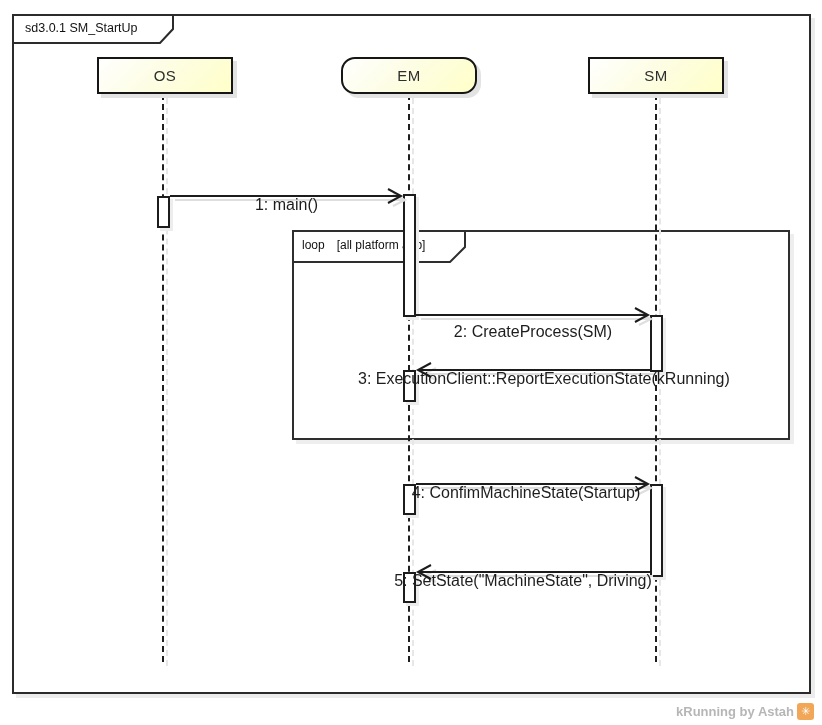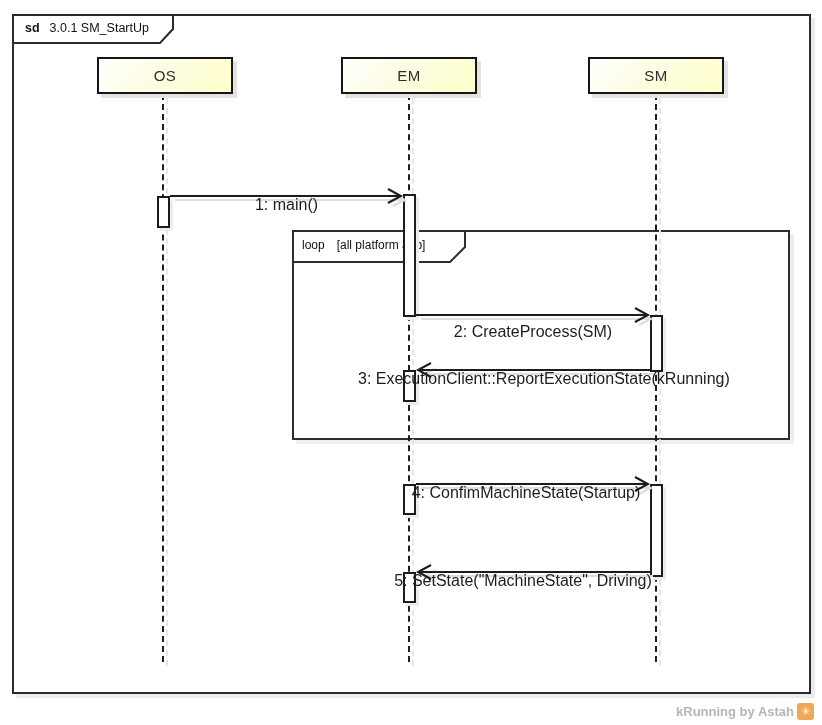--- a/index.html
+++ b/index.html
@@ -14,32 +14,32 @@
     border:2px solid #2b2b2b;background:transparent;
     box-shadow:4px 4px 0 #ececec;
   }
   
   .frame-tab{position:absolute;left:12px;top:14px;width:162px;height:30px;}
   .frame-tab svg{position:absolute;left:0;top:0;}
   .frame-tab .tab-text{
     position:absolute;left:13px;top:0;height:28px;line-height:28px;
     font-size:12.5px;white-space:nowrap;color:#111;
   }
-  .tab-text b{font-weight:bold;margin-right:10px;}
+  .tab-text b{font-weight:normal;margin-right:0;}
   
   .head{
     position:absolute;width:136px;height:37px;box-sizing:border-box;
     border:2px solid #161616;
     background:linear-gradient(135deg,#ffffff 0%,#fdfde4 45%,#ffffc9 100%);
     box-shadow:4px 4px 0 #e3e3e3;
     display:flex;align-items:center;justify-content:center;
     font-size:15px;color:#2e2e2e;letter-spacing:.5px;
   }
   .head-os{left:97px;top:57px;}
-  .head-em{left:341px;top:57px;}
+  .head-em{left:341px;top:57px;border-radius:14px;}
   .head-sm{left:588px;top:57px;}
   
   .lifeline{position:absolute;width:0;border-left:2px dashed #1f1f1f;}
   .lifeline-shadow{position:absolute;width:0;border-left:2px dashed #e7e7e7;}
   .ll-os{left:162px;top:94px;height:568px;}
   .ll-em{left:408px;top:94px;height:568px;}
   .ll-sm{left:655px;top:94px;height:568px;}
   .lls-os{left:166px;top:98px;height:568px;}
   .lls-em{left:412px;top:98px;height:568px;}
   .lls-sm{left:659px;top:98px;height:568px;}

